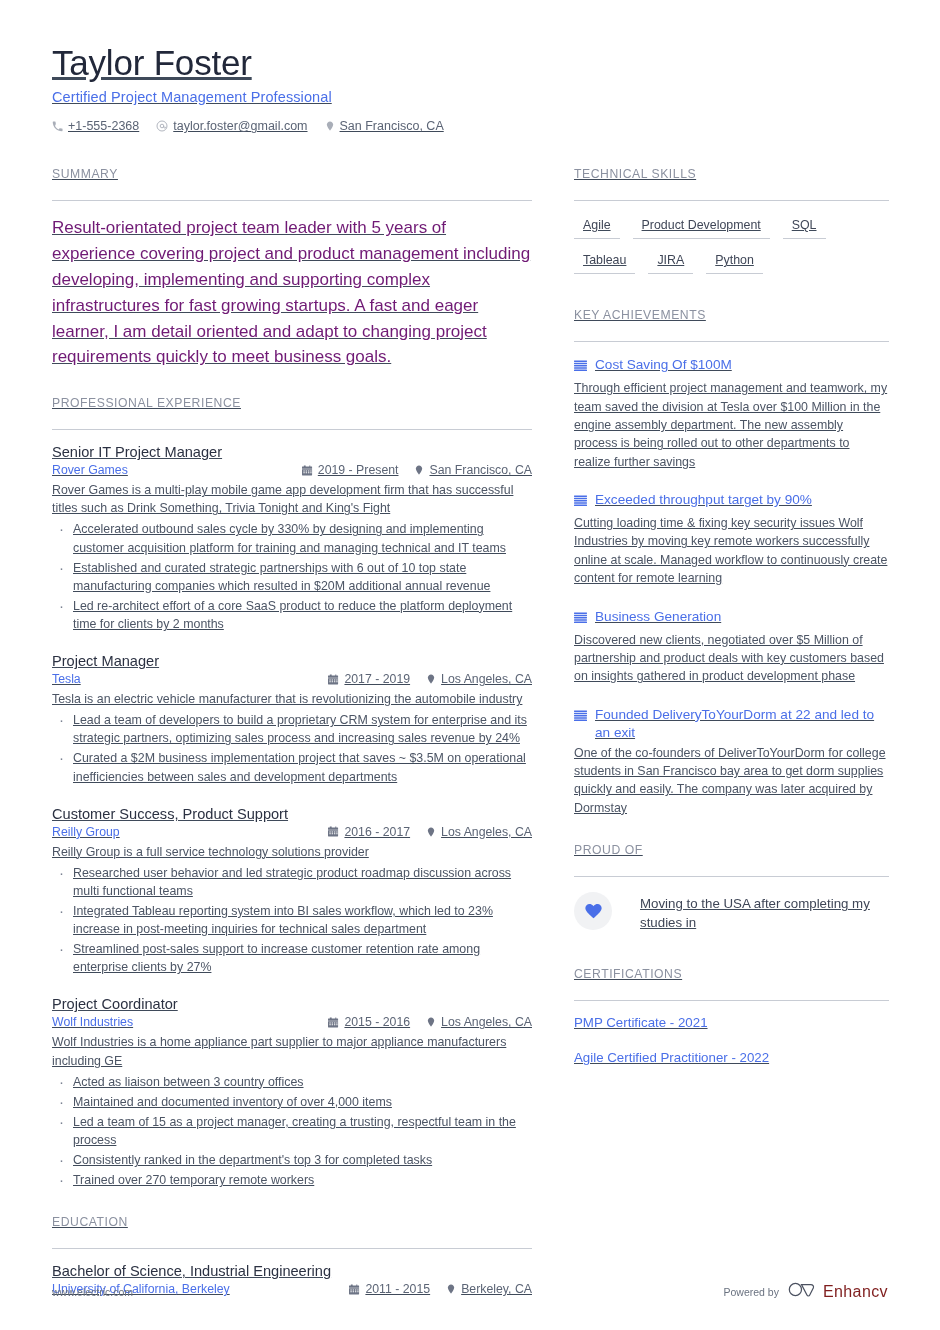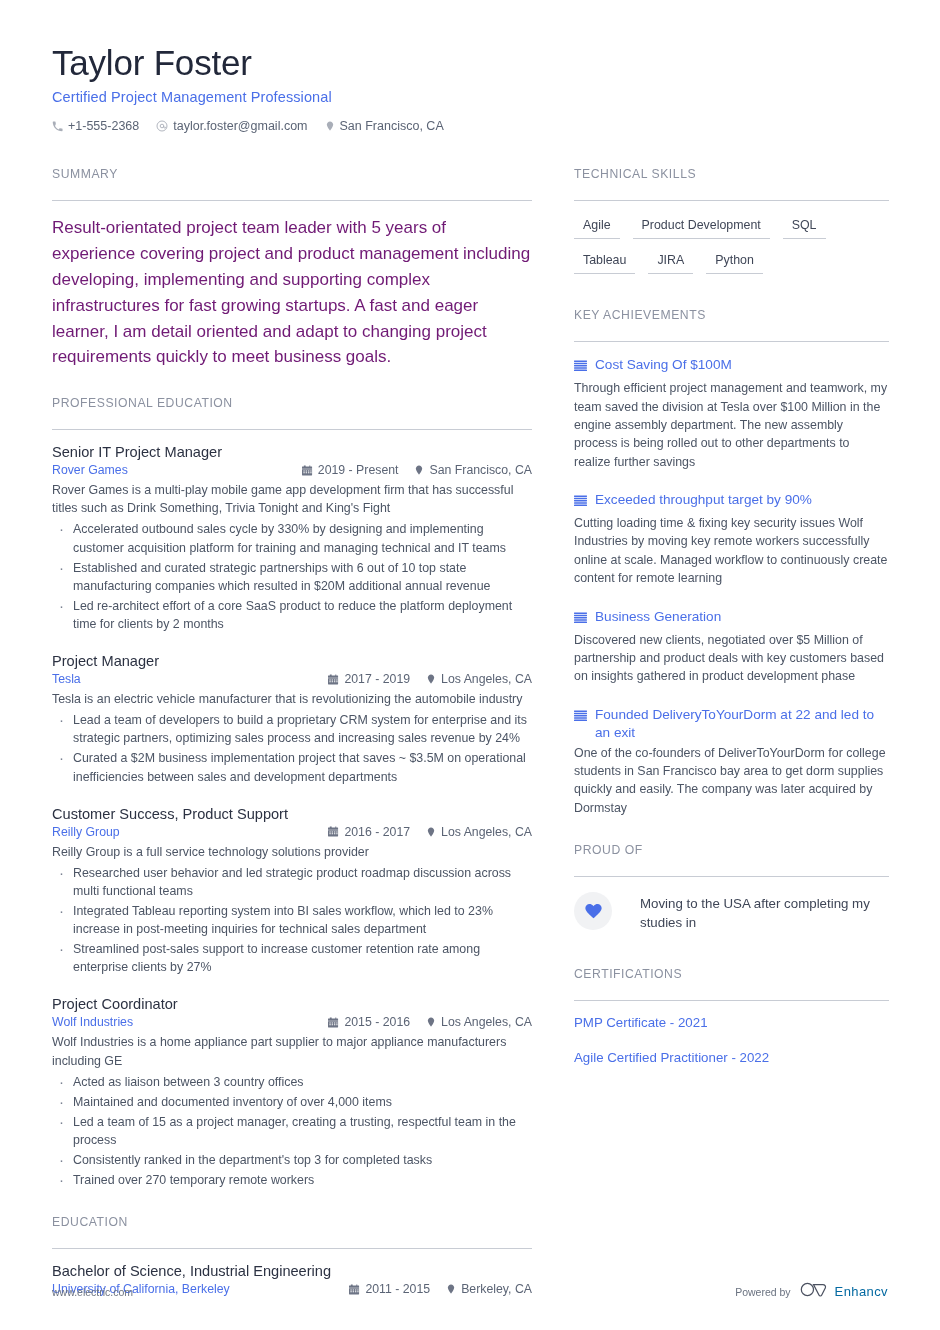--- a/index.html
+++ b/index.html
@@ -10,20 +10,21 @@
     font-family: "Liberation Sans", sans-serif;
     color: #3f4a5a;
     -webkit-font-smoothing: antialiased;
   }
   .page {
     position: relative;
     width: 940px;
     height: 1330px;
     background: #fff;
     padding: 42px 52px 0 52px;
+    text-decoration: underline;
   }
 
   
   .hdr-name {
     font-size: 35px;
     font-weight: 400;
     color: #22283a;
     letter-spacing: -0.2px;
     line-height: 1.18;
   }
@@ -198,22 +199,22 @@
     bottom: 28px;
     display: flex;
     align-items: center;
     justify-content: space-between;
   }
   .footer-url { font-size: 10.5px; color: #6a7280; }
   .footer-right { display: flex; align-items: center; gap: 9px; }
   .powered { font-size: 10.5px; color: #6a7280; }
   .brand { display: flex; align-items: center; gap: 7px; }
   .brand-name {
-    font-size: 13px;
-    color: #0369a1;
+    font-size: 16px;
+    color: #7f1d1d;
     letter-spacing: 0.4px;
   }
 </style>
 </head>
 <body>
 
 <div class="page">
 
   <div>
     <div class="hdr-name">Taylor Foster</div>
@@ -255,21 +256,21 @@
   <div class="cols">
 
     <div class="col-left">
 
       <div class="sec">
         <div class="sec-title">SUMMARY</div>
         <div class="para">Result-orientated project team leader with 5 years of experience covering project and product management including developing, implementing and supporting complex infrastructures for fast growing startups. A fast and eager learner, I am detail oriented and adapt to changing project requirements quickly to meet business goals.</div>
       </div>
 
       <div class="sec">
-        <div class="sec-title">PROFESSIONAL EDUCATION</div>
+        <div class="sec-title">PROFESSIONAL EXPERIENCE</div>
 
         <div class="job">
           <div class="job-title">Senior IT Project Manager</div>
           <div class="job-meta">
             <span class="job-company">Rover Games</span>
             <span class="job-date">
               <span class="ic">
                 <svg width="11" height="11" viewBox="0 0 24 24" fill="currentColor">
                   <path d="M6 1h2v2h8V1h2v2h3a1 1 0 011 1v4H0V4a1 1 0 011-1h3V1zM0 9h22v13a1 1 0 01-1 1H1a1 1 0 01-1-1V9zm3 3v2h3v-2H3zm5 0v2h3v-2H8zm5 0v2h3v-2h-3zm5 0v2h3v-2h-3zM3 16v2h3v-2H3zm5 0v2h3v-2H8zm5 0v2h3v-2h-3zm5 0v2h3v-2h-3z"></path>
                 </svg>

